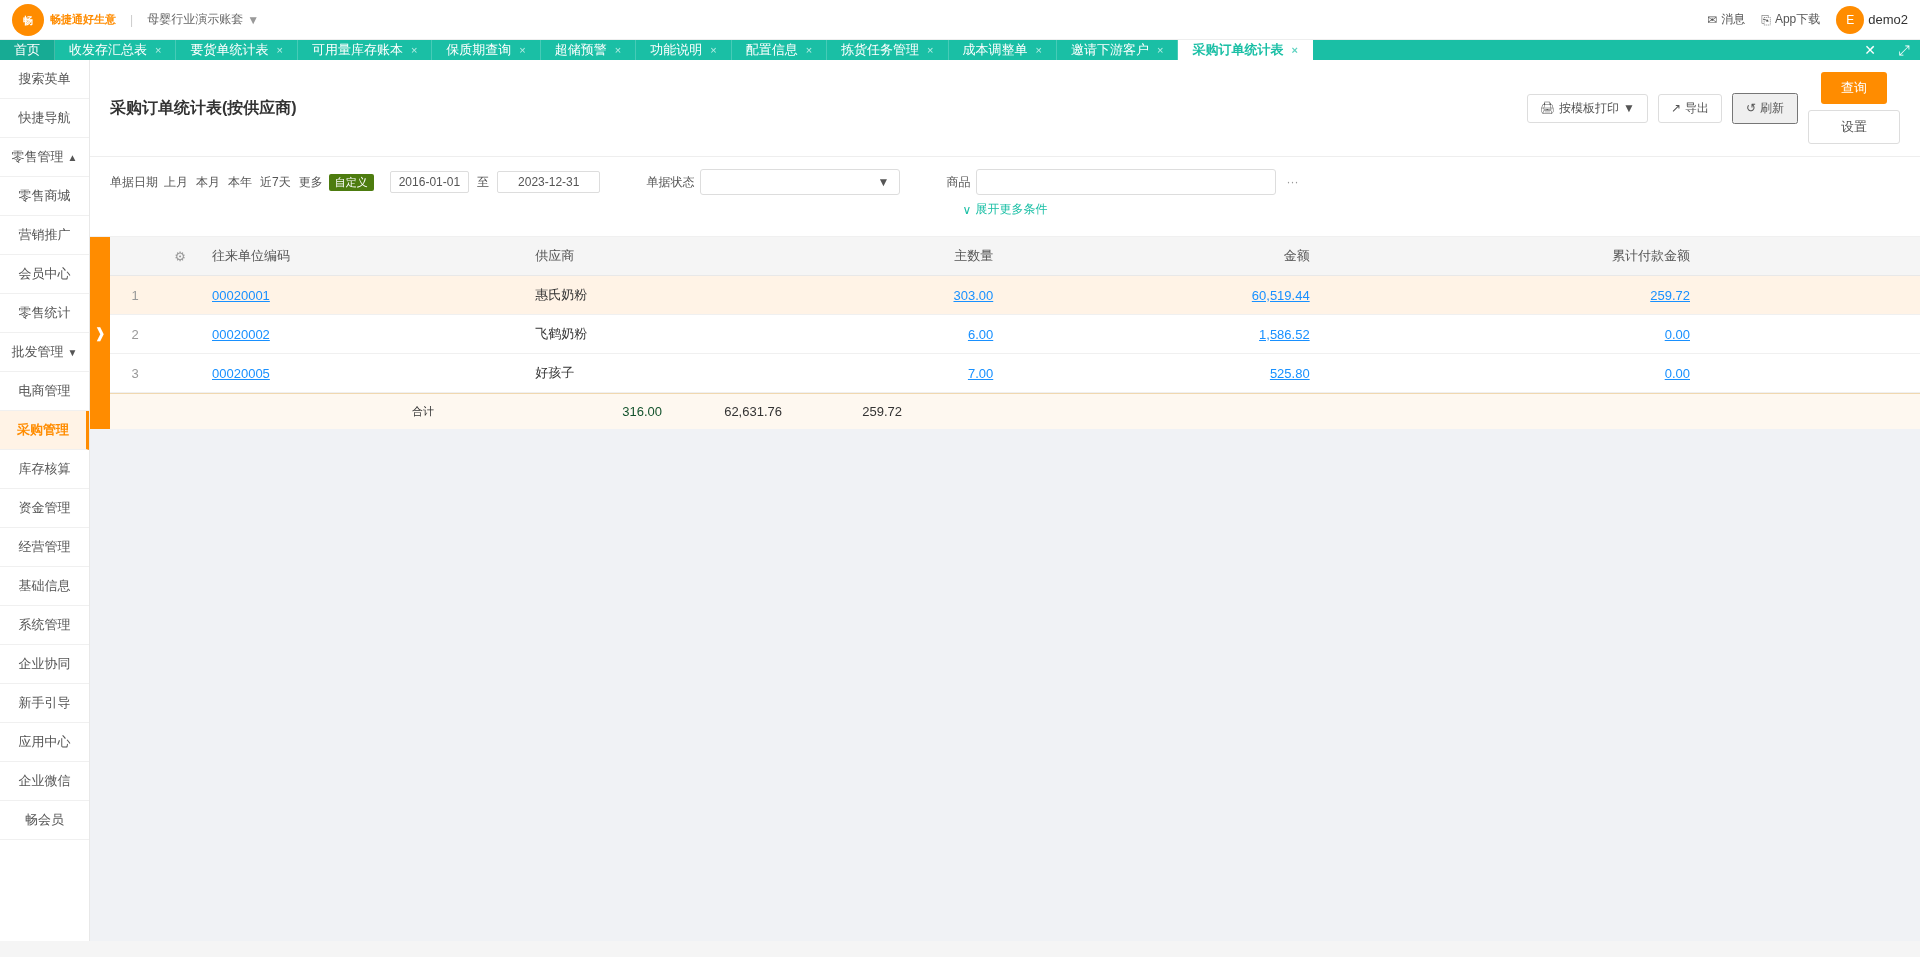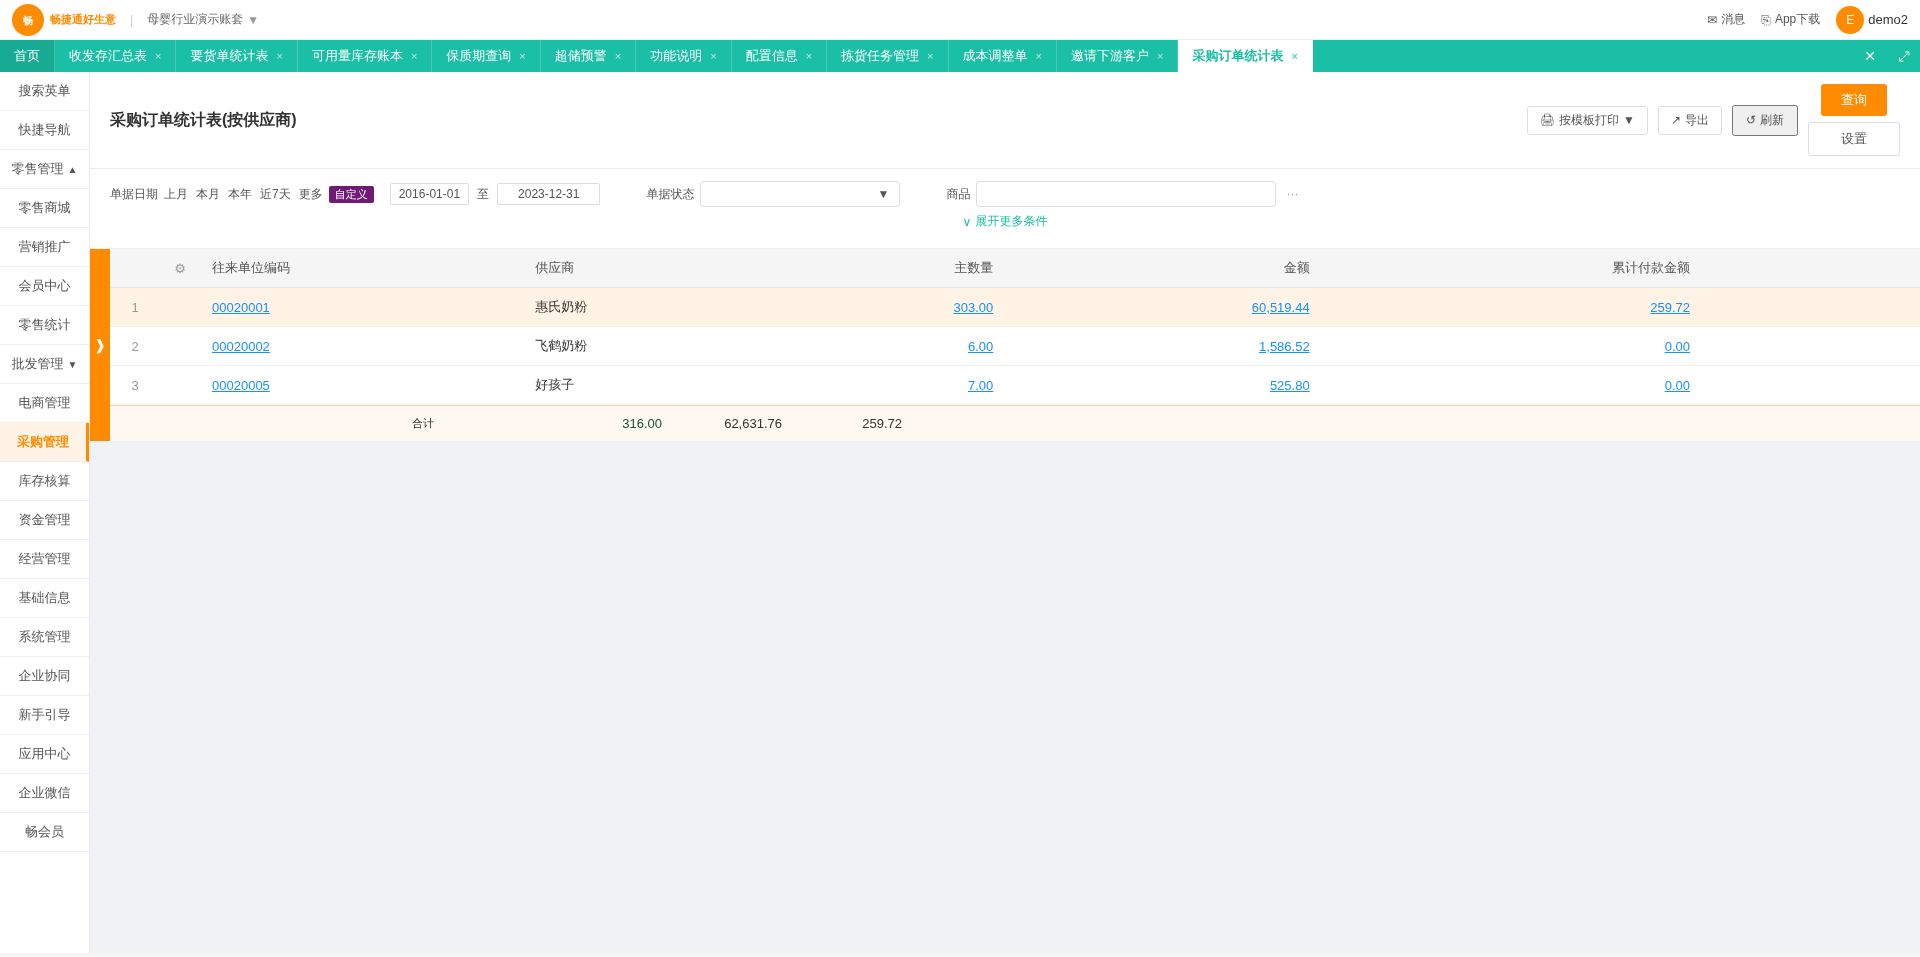--- a/index.html
+++ b/index.html
@@ -11,21 +11,21 @@
     .logo-area { display: flex; align-items: center; gap: 6px; }
     .logo-icon { width: 32px; height: 32px; background: #ff8c00; border-radius: 50%; display: flex; align-items: center; justify-content: center; color: white; font-size: 14px; font-weight: bold; }
     .logo-text { font-size: 11px; color: #ff8c00; font-weight: bold; line-height: 1.2; }
     .breadcrumb-area { display: flex; align-items: center; gap: 4px; color: #666; font-size: 12px; }
     .top-bar-right { display: flex; align-items: center; gap: 16px; }
     .top-bar-btn { display: flex; align-items: center; gap: 4px; color: #555; cursor: pointer; font-size: 12px; }
     .avatar { width: 28px; height: 28px; border-radius: 50%; background: #ff8c00; display: flex; align-items: center; justify-content: center; color: white; font-size: 12px; }
     .user-name { color: #333; font-size: 13px; }
 
     
-    .nav-tabs { height: 32px; background: #1abfa5; display: flex; align-items: stretch; padding: 0; overflow: hidden; text-align: center; }
+    .nav-tabs { height: 20px; background: #1abfa5; display: flex; align-items: stretch; padding: 0; overflow: hidden; text-align: center; }
     .nav-tab { display: flex; align-items: center; padding: 0 14px; color: #fff; cursor: pointer; font-size: 13px; white-space: nowrap; border-right: 1px solid rgba(255,255,255,0.2); gap: 6px; }
     .nav-tab.active { background: #fff; color: #1abfa5; font-weight: bold; }
     .nav-tab.home { background: rgba(0,0,0,0.1); }
     .nav-tab .close-btn { font-size: 11px; color: inherit; opacity: 0.7; margin-left: 2px; }
     .nav-tab.active .close-btn { color: #1abfa5; }
     .nav-tab-actions { display: flex; align-items: center; margin-left: auto; gap: 2px; }
     .nav-action-btn { width: 32px; height: 36px; display: flex; align-items: center; justify-content: center; color: #fff; cursor: pointer; font-size: 14px; }
 
     
     .main-layout { display: flex; height: calc(957px - 40px - 36px); }
@@ -53,21 +53,21 @@
     .btn-setting { background: #fff; color: #555; border: 1px solid #ddd; padding: 7px 32px; border-radius: 3px; cursor: pointer; font-size: 13px; margin-top: 4px; }
 
     
     .filter-area { padding: 12px 20px; background: #fff; border-bottom: 1px solid #f0f0f0; }
     .filter-row { display: flex; align-items: center; gap: 16px; flex-wrap: wrap; }
     .filter-item { display: flex; align-items: center; gap: 6px; }
     .filter-label { color: #555; font-size: 12px; white-space: nowrap; }
     .filter-date-shortcuts { display: flex; align-items: center; gap: 8px; }
     .date-shortcut { color: #555; cursor: pointer; font-size: 12px; }
     .date-range { display: flex; align-items: center; gap: 8px; font-size: 12px; color: #555; }
-    .custom-badge { background: #701a75; color: #fff; padding: 1px 6px; border-radius: 2px; font-size: 11px; }
+    .custom-badge { background: #4d7c0f; color: #fff; padding: 1px 6px; border-radius: 2px; font-size: 11px; }
     .filter-select { border: 1px solid #ddd; padding: 5px 10px; border-radius: 3px; font-size: 12px; min-width: 200px; color: #555; display: flex; align-items: center; justify-content: space-between; cursor: pointer; }
     .filter-input { border: 1px solid #ddd; padding: 5px 10px; border-radius: 3px; font-size: 12px; min-width: 200px; color: #aaa; }
     .expand-more { display: flex; align-items: center; justify-content: center; padding: 6px 0; }
     .expand-btn { color: #1abfa5; cursor: pointer; font-size: 12px; display: flex; align-items: center; gap: 4px; }
     .data-table { width: 100%; border-collapse: collapse; }
     .data-table thead tr { background: #f5f5f5; }
     .data-table th { padding: 10px 12px; text-align: left; color: #555; font-weight: normal; border-bottom: 1px solid #e8e8e8; font-size: 13px; }
     .data-table td { padding: 10px 12px; border-bottom: 1px solid #f0f0f0; font-size: 13px; color: #333; }
     .data-table tbody tr:nth-child(odd) { background: #fff; }
     .data-table tbody tr:nth-child(even) { background: #fff; }

